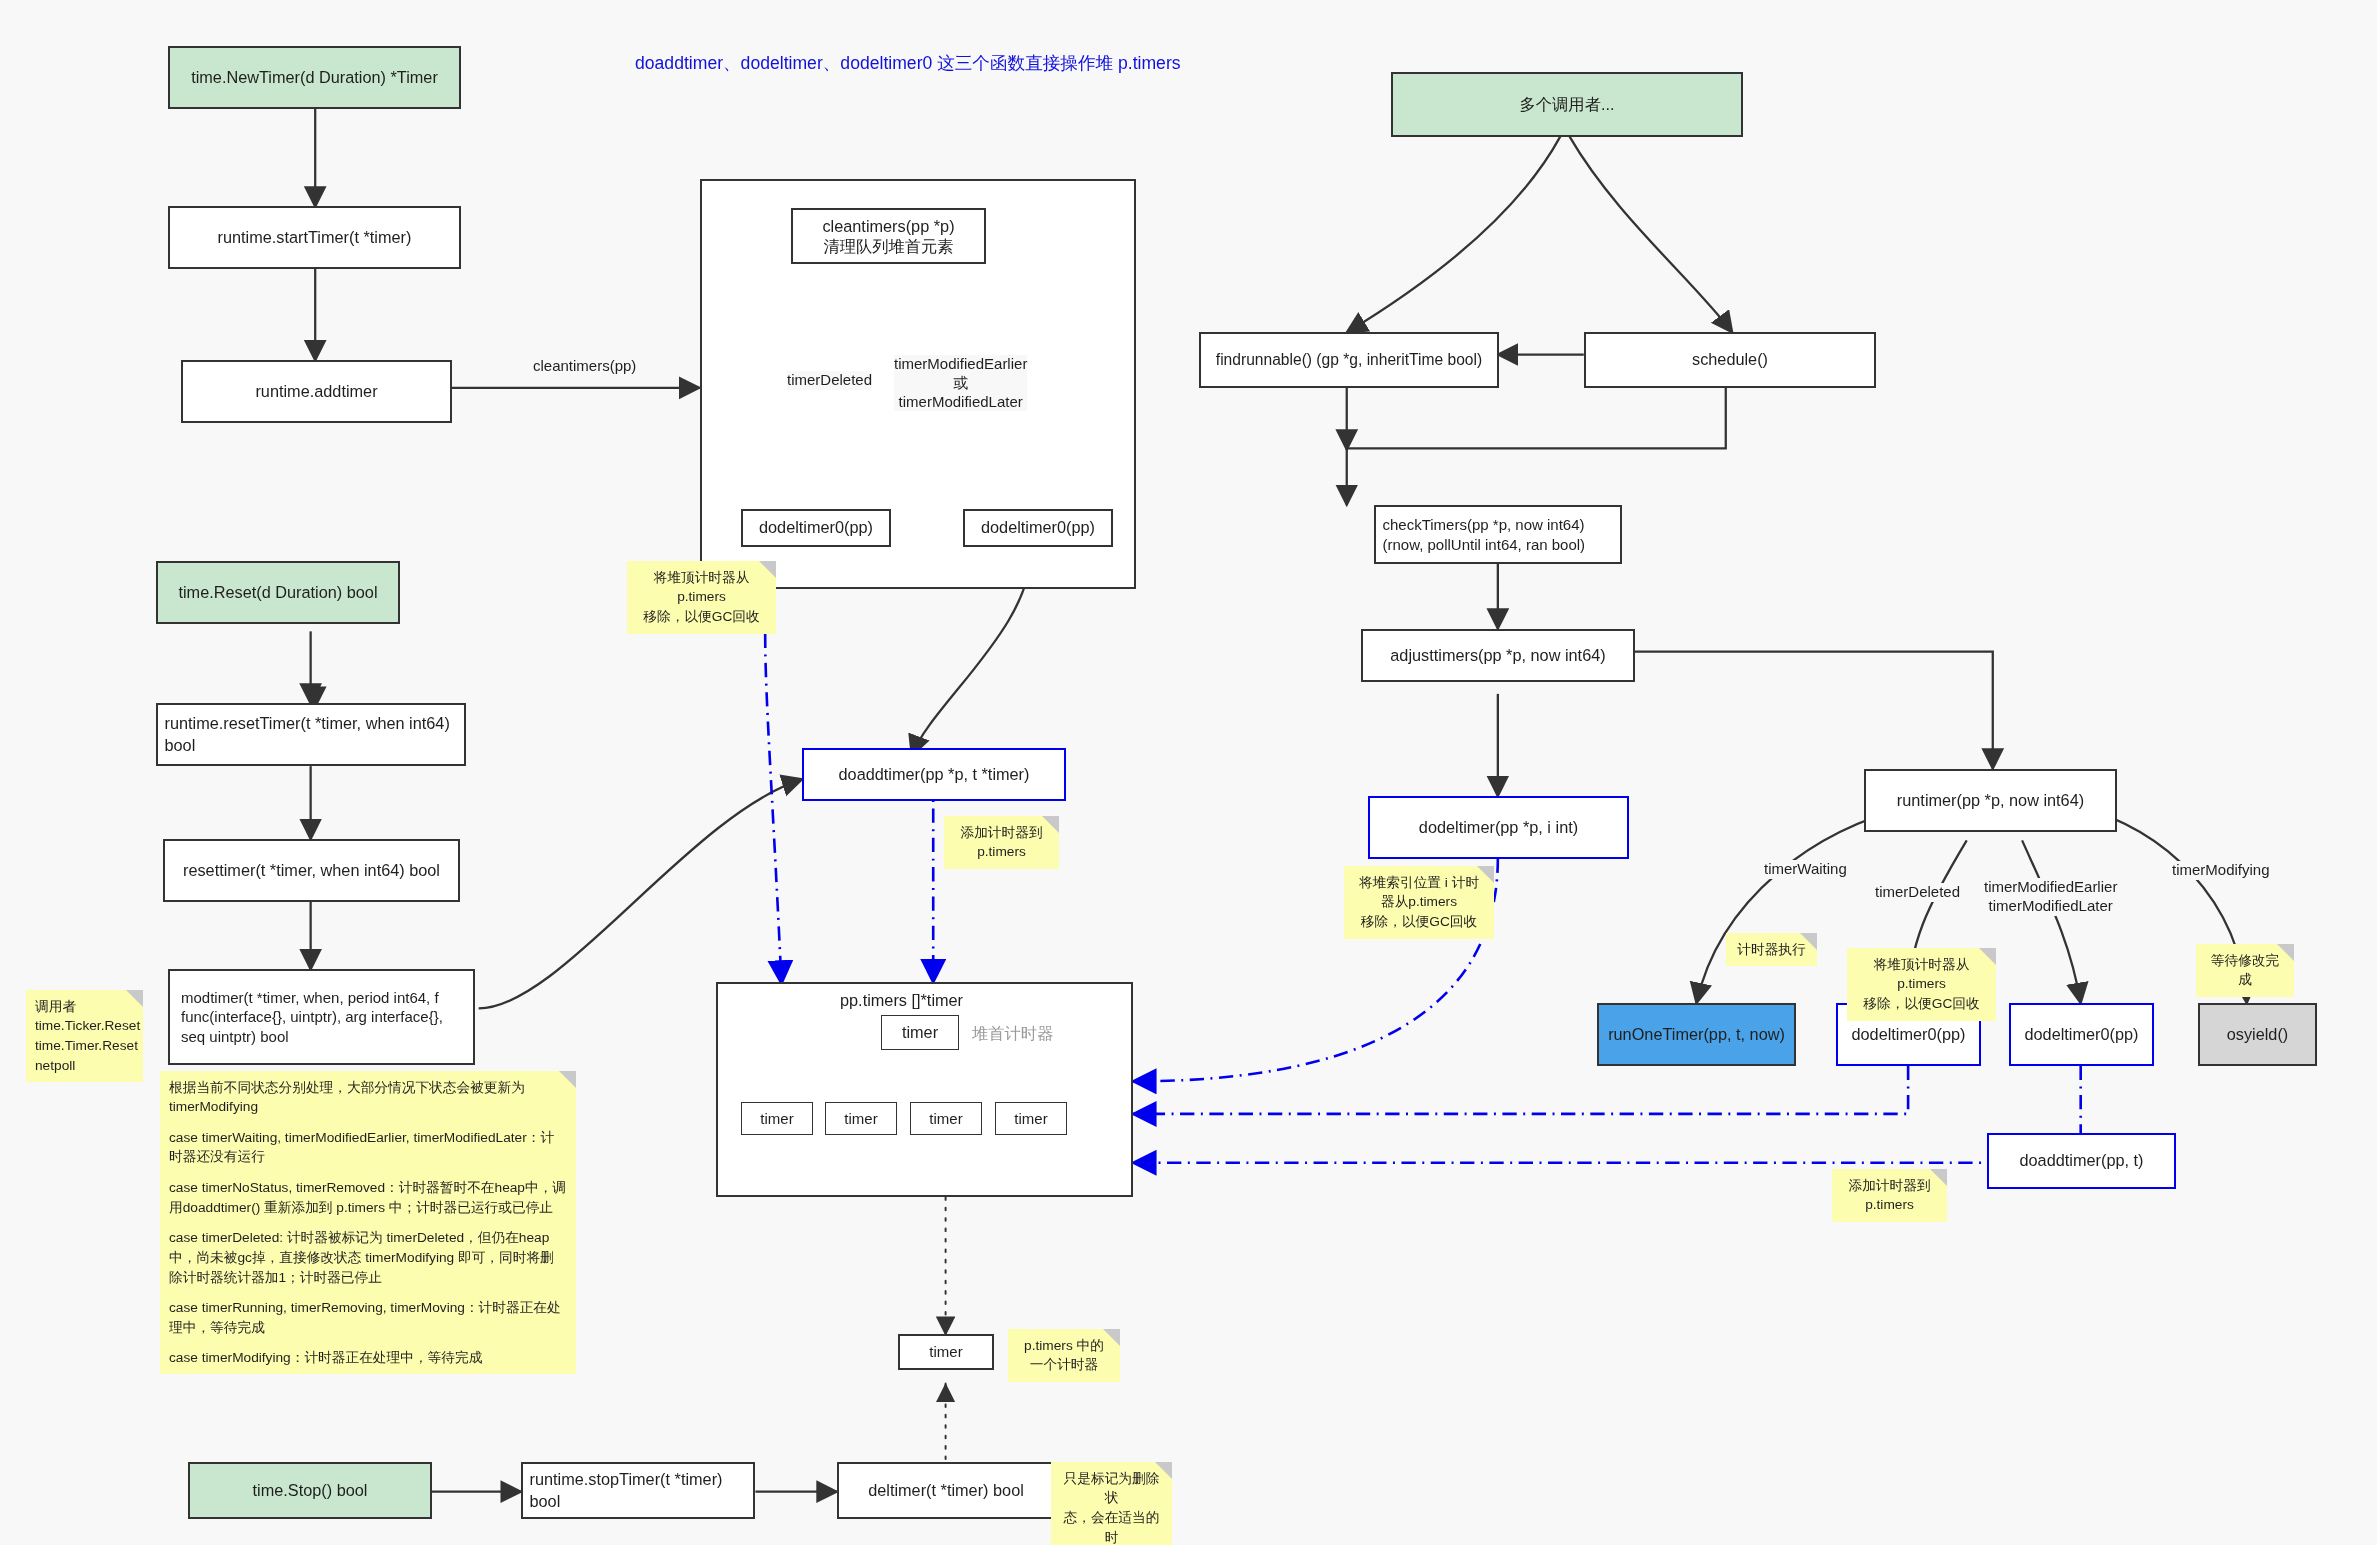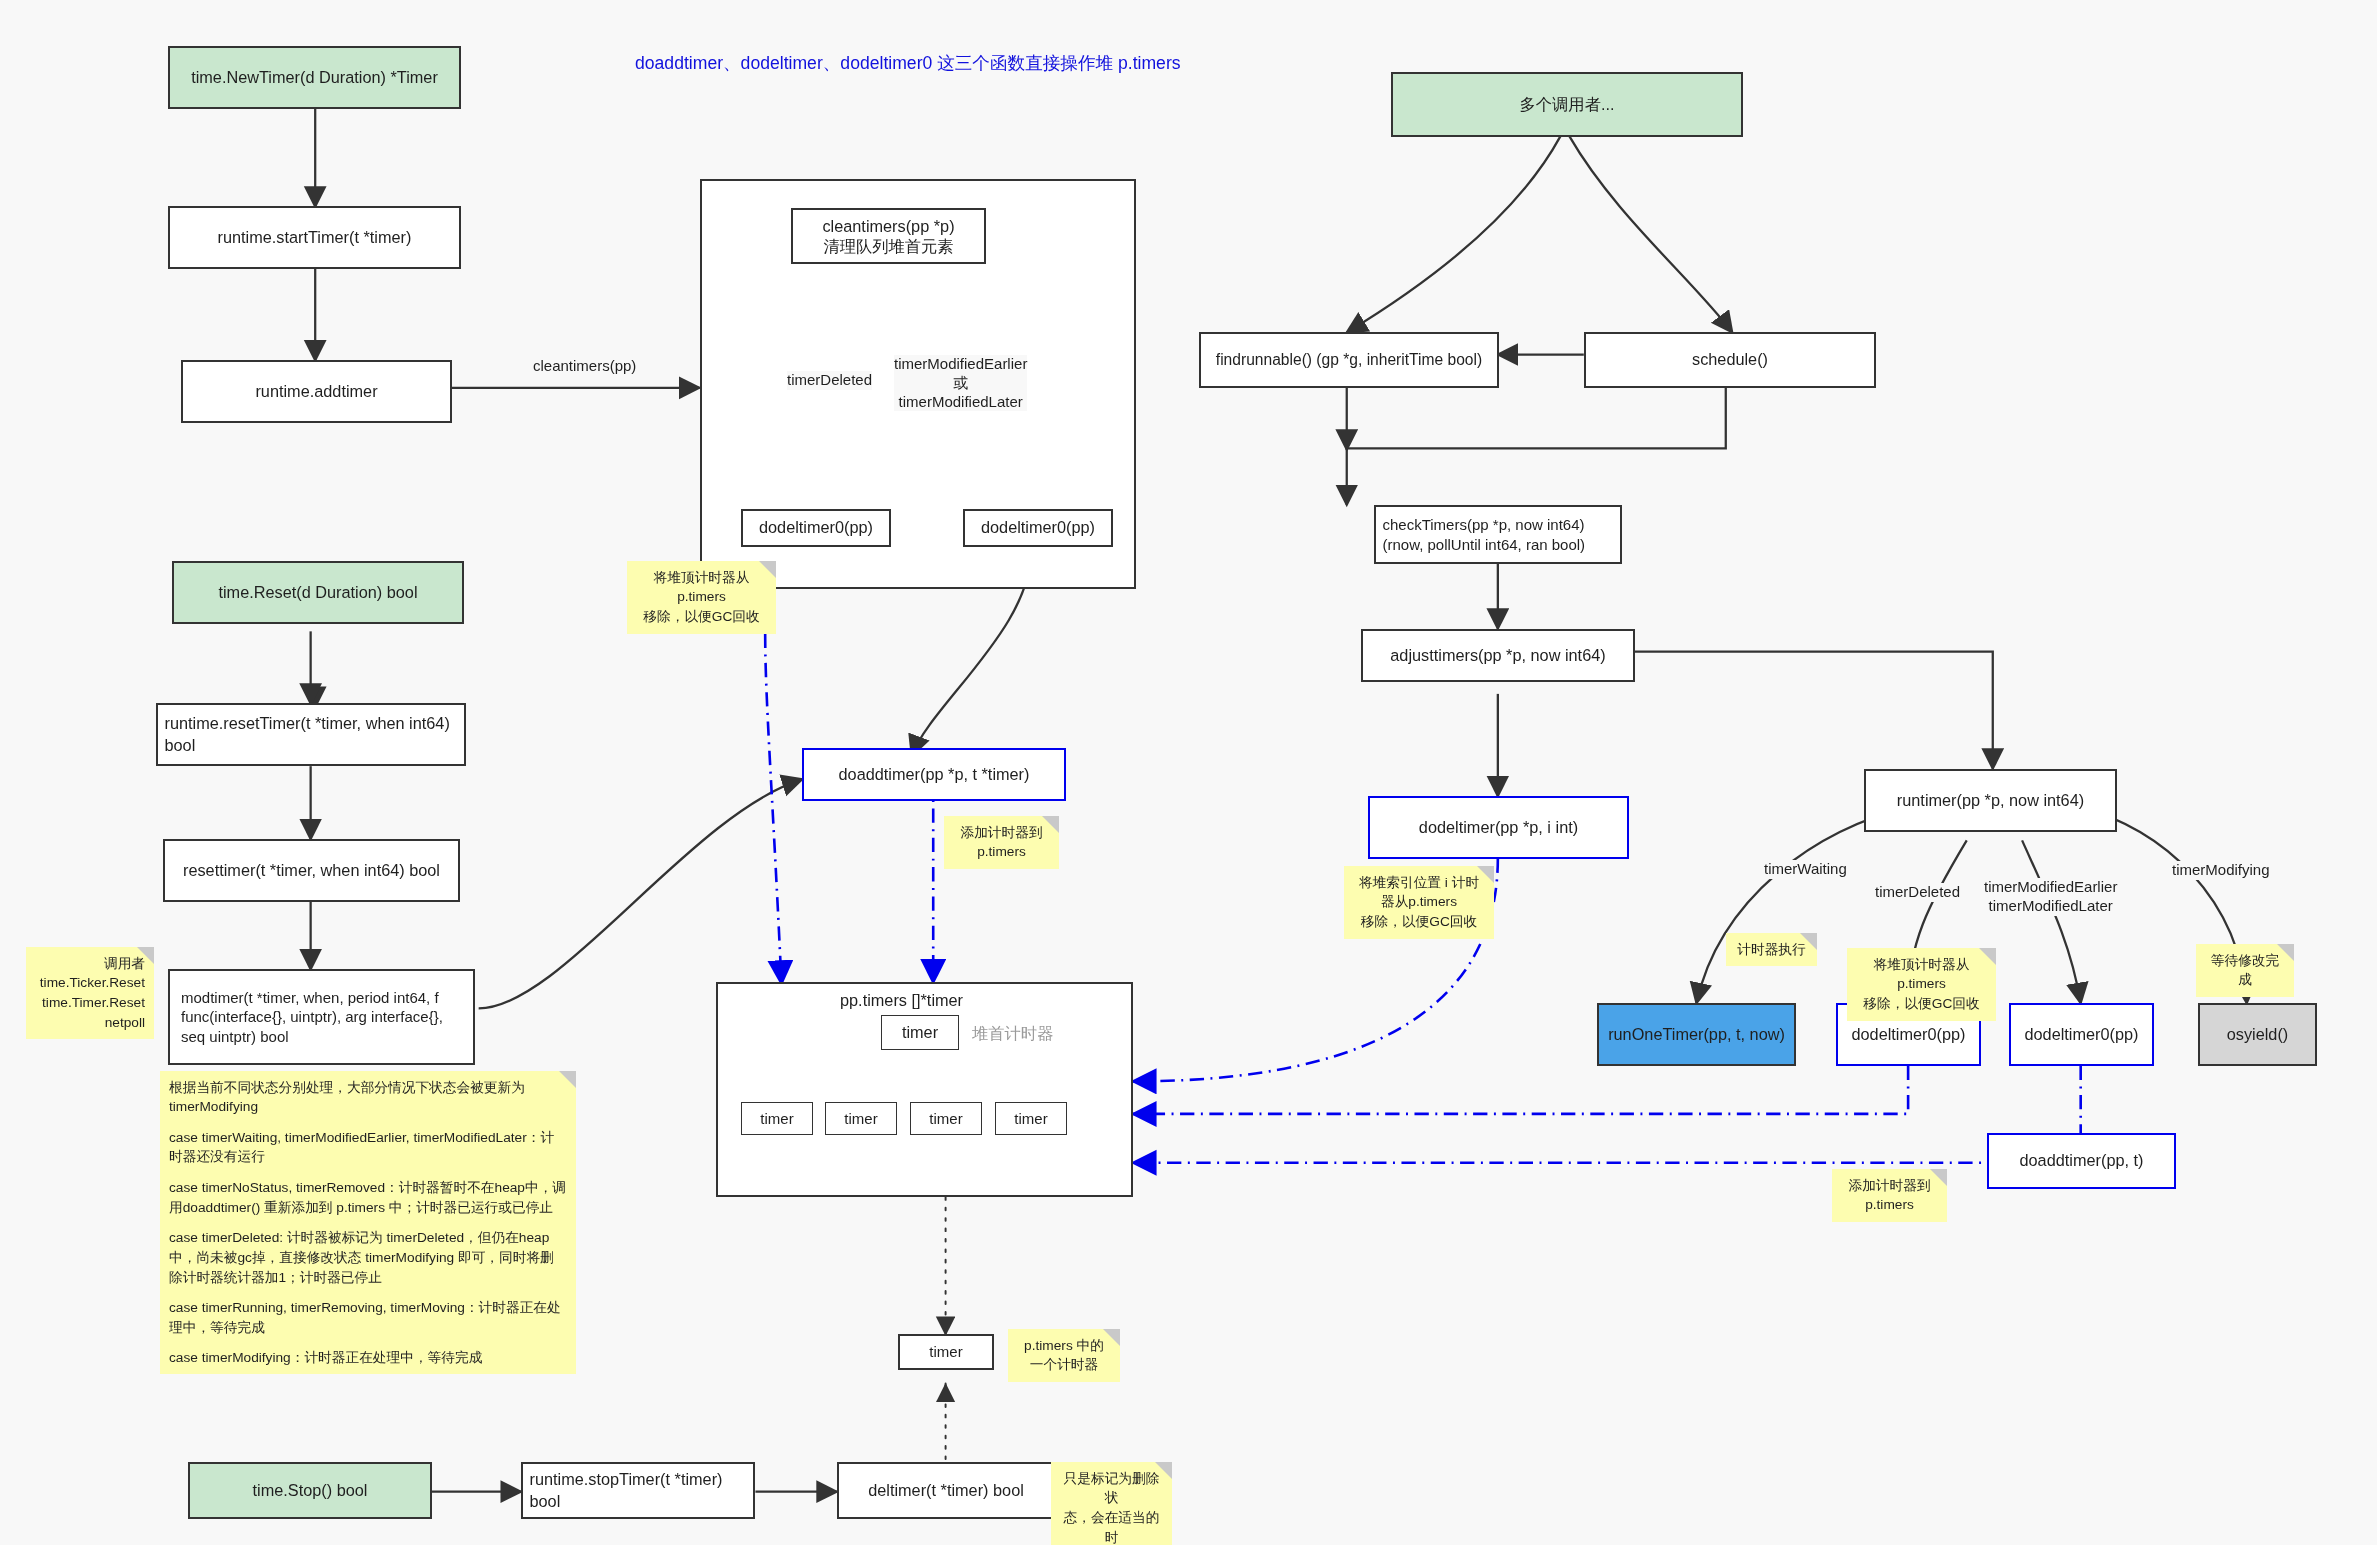--- a/index.html
+++ b/index.html
@@ -191,29 +191,29 @@
   </svg>
 
   <div class="dtitle" style="left:635px;top:51px;">doaddtimer、dodeltimer、dodeltimer0 这三个函数直接操作堆 p.timers</div>
 
   <div class="node green" style="left:168px;top:46px;width:293px;height:63px;">time.NewTimer(d Duration) *Timer</div>
 
   <div class="node" style="left:168px;top:206px;width:293px;height:63px;">runtime.startTimer(t *timer)</div>
 
   <div class="node" style="left:181px;top:360px;width:271px;height:63px;">runtime.addtimer</div>
 
-  <div class="node green" style="left:172px;top:561px;width:292px;height:63px;">time.Reset(d Duration) bool</div>
+  <div class="node green" style="left:156px;top:561px;width:244px;height:63px;">time.Reset(d Duration) bool</div>
 
   <div class="node" style="left:156px;top:703px;width:310px;height:63px;">runtime.resetTimer(t *timer, when int64) bool</div>
 
   <div class="node" style="left:163px;top:839px;width:297px;height:63px;">resettimer(t *timer, when int64) bool</div>
 
   <div class="node" style="left:168px;top:969px;width:307px;height:96px;font-size:15px;padding-left:11px;">modtimer(t *timer, when, period int64, f func(interface{}, uintptr), arg interface{}, seq uintptr) bool</div>
 
-  <div class="note left" style="left:26px;top:947px;width:128px;text-align:right;">
+  <div class="note left" style="left:26px;top:990px;width:117px;">
     <span class="fold"></span>
     <div>调用者</div>
     <div>time.Ticker.Reset</div>
     <div>time.Timer.Reset</div>
     <div>netpoll</div>
   </div>
 
   <div class="note left" style="left:160px;top:1071px;width:416px;">
     <span class="fold"></span>
     <p>根据当前不同状态分别处理，大部分情况下状态会被更新为 timerModifying</p>

